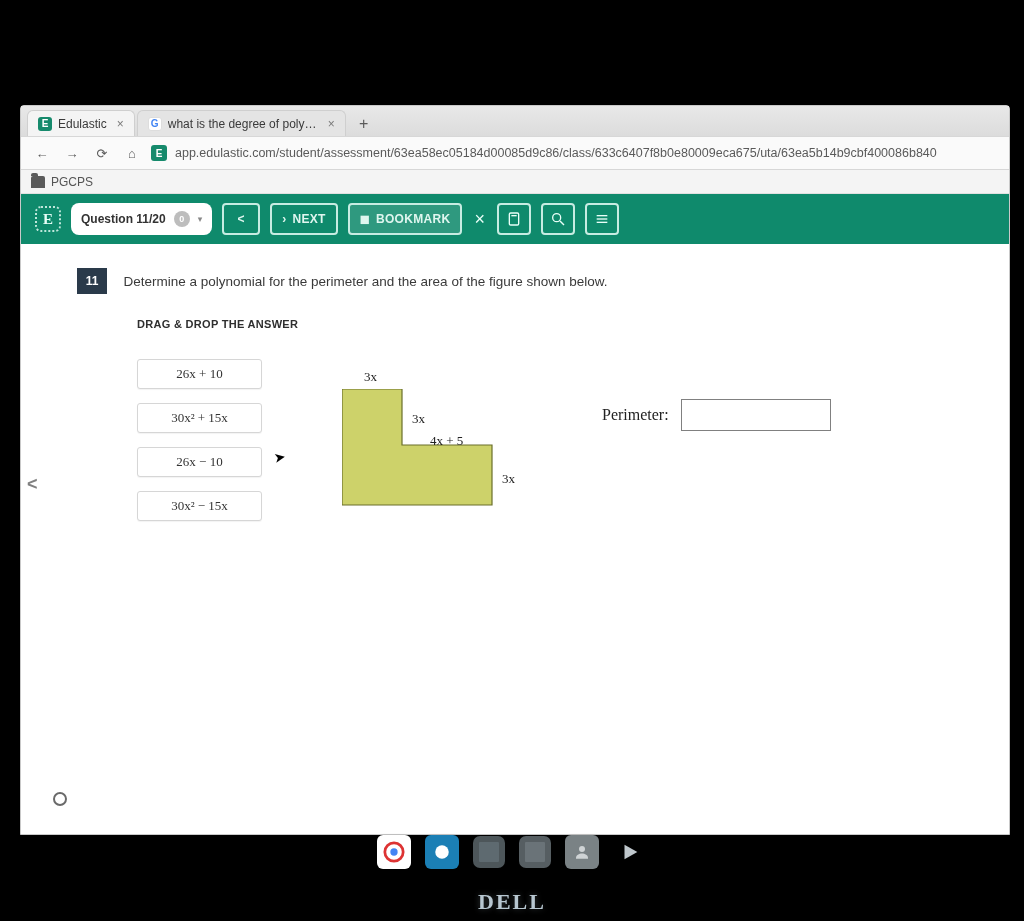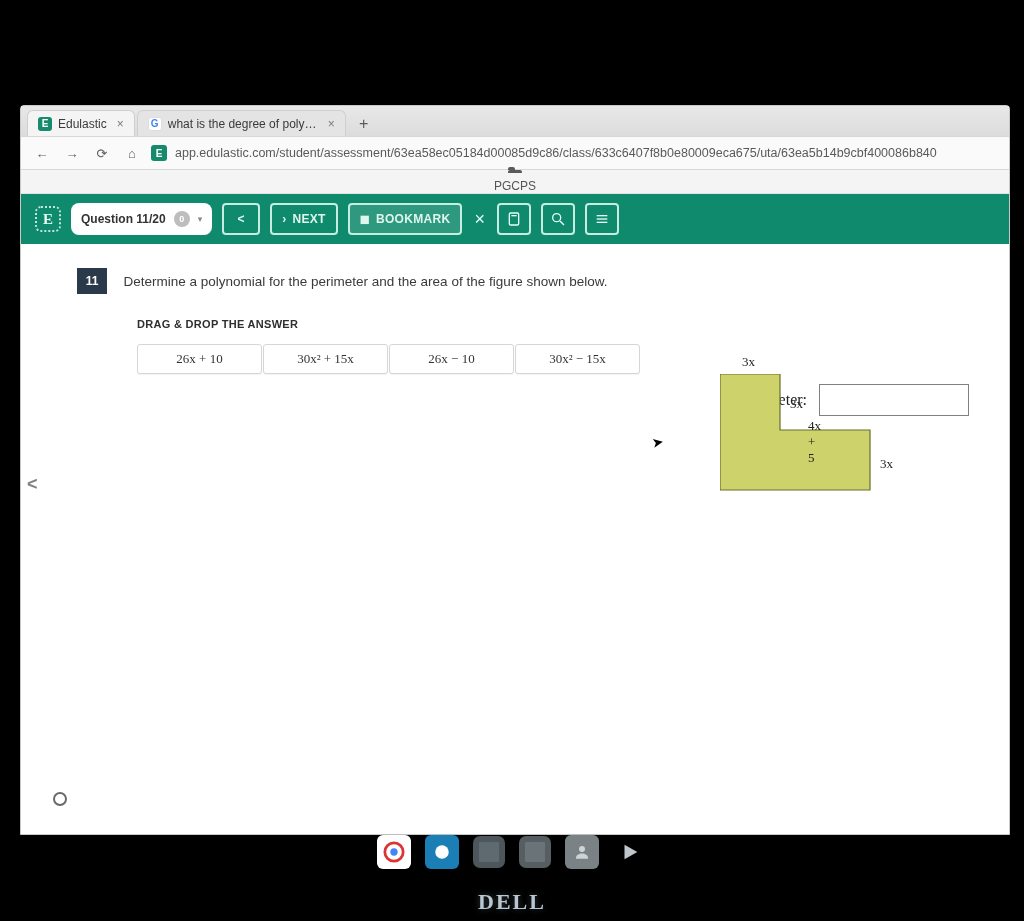--- a/index.html
+++ b/index.html
@@ -17,44 +17,44 @@
   .tab .ttl { white-space: nowrap; overflow: hidden; text-overflow: ellipsis; max-width: 150px; }
   .tab .close { font-size: 12px; color:#7a7a7a; margin-left:4px; }
   .newtab { width: 24px; height: 24px; display:flex; align-items:center; justify-content:center; font-size:16px; color:#5a5a5a; margin-left:4px; }
 
   
   .addrrow { height: 34px; background: #fafafa; border-top: 1px solid #d7d7d7; border-bottom: 1px solid #d7d7d7; display:flex; align-items:center; gap:8px; padding: 0 10px; font-size: 13px; color:#4a4a4a; }
   .navbtn { width:22px; height:22px; display:flex; align-items:center; justify-content:center; color:#5b5b5b; border-radius:50%; }
   .siteicon { width:16px; height:16px; background:#168a6c; border-radius:3px; display:inline-flex; align-items:center; justify-content:center; color:#fff; font-size:10px; font-weight:bold; }
   .url { flex: 0 0 auto; color:#5a5a5a; font-size:12.5px; white-space: nowrap; overflow:hidden; text-overflow: ellipsis; }
 
-  .bmrow { height: 24px; background:#f4f4f4; border-bottom:1px solid #e1e1e1; display:flex; align-items:center; gap:6px; padding:0 10px; font-size:12px; color:#545454;flex-direction:column; }
+  .bmrow { height: 24px; background:#f4f4f4; border-bottom:1px solid #e1e1e1; display:flex; align-items:center; gap:6px; padding:0 10px; font-size:12px; color:#545454; }
   .bmfolder { width:14px; height:12px; background:#5a5a5a; border-radius:2px 2px 0 0; position:relative; }
   .bmfolder::before{ content:""; position:absolute; left:0; top:-3px; width:7px; height:3px; background:#5a5a5a; border-radius:2px 2px 0 0; }
 
   
   .appbar { height: 50px; background: #0f8a6c; display:flex; align-items:center; gap:10px; padding:0 14px; color:#fff; }
   .brand { width:26px; height:26px; border:2px dotted #bfe7db; border-radius:6px; display:flex; align-items:center; justify-content:center; font-weight:bold; font-family: Georgia, 'Times New Roman', serif; font-size:15px; color:#e9fff8; }
   .qbox { background:#fff; color:#333; height:32px; border-radius:8px; display:flex; align-items:center; padding:0 10px; font-size:12px; gap:8px; }
   .qnum { font-weight:600; }
   .dd { width:16px; height:16px; border-radius:50%; background:#bdbdbd; color:#fff; display:flex; align-items:center; justify-content:center; font-size:9px; font-weight:bold; }
   .navsq { height:32px; min-width:38px; border:2px solid #c7ece2; border-radius:4px; background:transparent; color:#dff6ef; display:flex; align-items:center; justify-content:center; font-size:12px; padding:0 10px; font-weight:600; letter-spacing:0.3px; gap:6px; }
   .navsq.filled { background:#ffffff22; }
   .toolicon { width:34px; height:32px; border:2px solid #c7ece2; border-radius:4px; display:flex; align-items:center; justify-content:center; color:#e9fff8; }
   .toolicon svg { width:16px; height:16px; stroke:#e9fff8; fill:none; stroke-width:2; }
   .xicon { font-size:18px; color:#e9fff8; margin:0 2px; }
 
   
   .content { position:absolute; left:0; right:0; top:138px; bottom:0; background:#fff; padding: 24px 40px 24px 56px; }
   .qbadge { width:30px; height:26px; background:#2a3a4a; color:#fff; border-radius:0; display:inline-flex; align-items:center; justify-content:center; font-size:12px; font-weight:700; margin-right:12px; vertical-align:middle; }
   .prompt { display:inline; font-size:13.5px; color:#3a3a3a; vertical-align:middle; }
-  .ddtitle { margin: 24px 0 14px 60px; font-size:11px; font-weight:700; letter-spacing:0.3px; color:#2f2f2f; }
+  .ddtitle { margin: 24px 0 29px 60px; font-size:11px; font-weight:700; letter-spacing:0.3px; color:#2f2f2f; }
 
   .workrow { display:flex; align-items:flex-start; gap:40px; margin-left:60px; }
-  .choices { display:flex; gap:1px;justify-content:center; }
+  .choices { display:flex; flex-direction:column; gap:14px;justify-content:center; }
   .choice { width:125px; height:30px; border:1px solid #d6d6d6; border-radius:3px; background:#fff; display:flex; align-items:center; justify-content:center; font-size:13px; font-family: 'Times New Roman', Georgia, serif; color:#333; cursor:grab; box-shadow: 0 1px 1px rgba(0,0,0,0.05); }
 
   .figwrap { position:relative; width:260px; height:200px; font-family:'Times New Roman', Georgia, serif; font-size:13px; color:#222; }
   .cursor { position:absolute; left:-28px; top:90px; font-size:14px; color:#000; transform:rotate(-10deg); }
   .lshape { position:absolute; left:40px; top:30px; width:170px; height:140px; }
   .lshape svg { position:absolute; left:0; top:0; }
   .lbl { position:absolute; }
 
   .answers { display:flex; flex-direction:column; gap:34px; margin-top:40px; font-family:'Times New Roman', Georgia, serif; font-size:16px; color:#222; }
   .ansrow { display:flex; align-items:center; gap:12px; }

